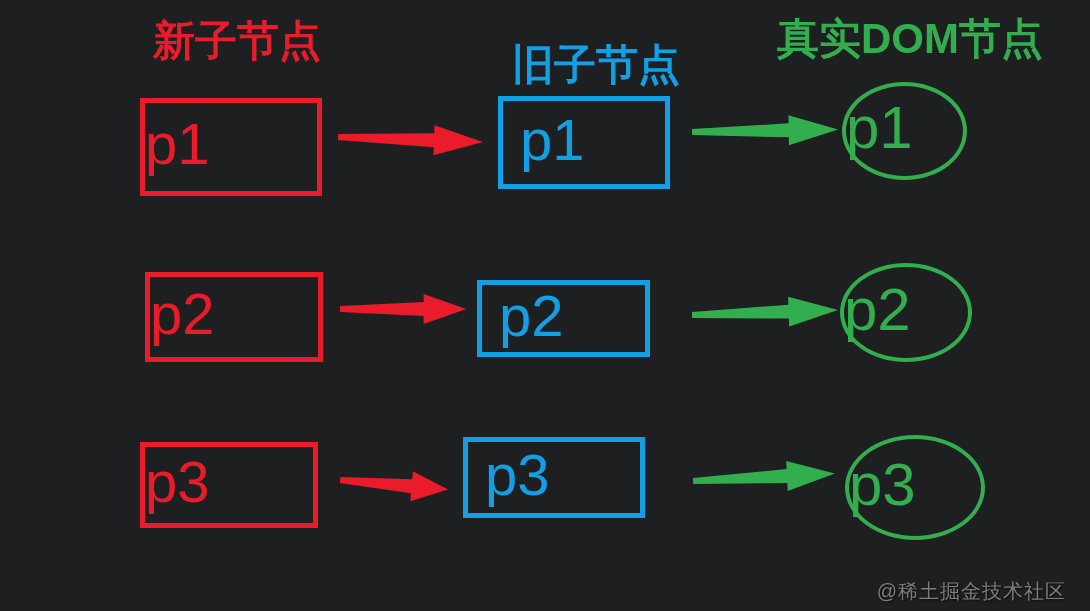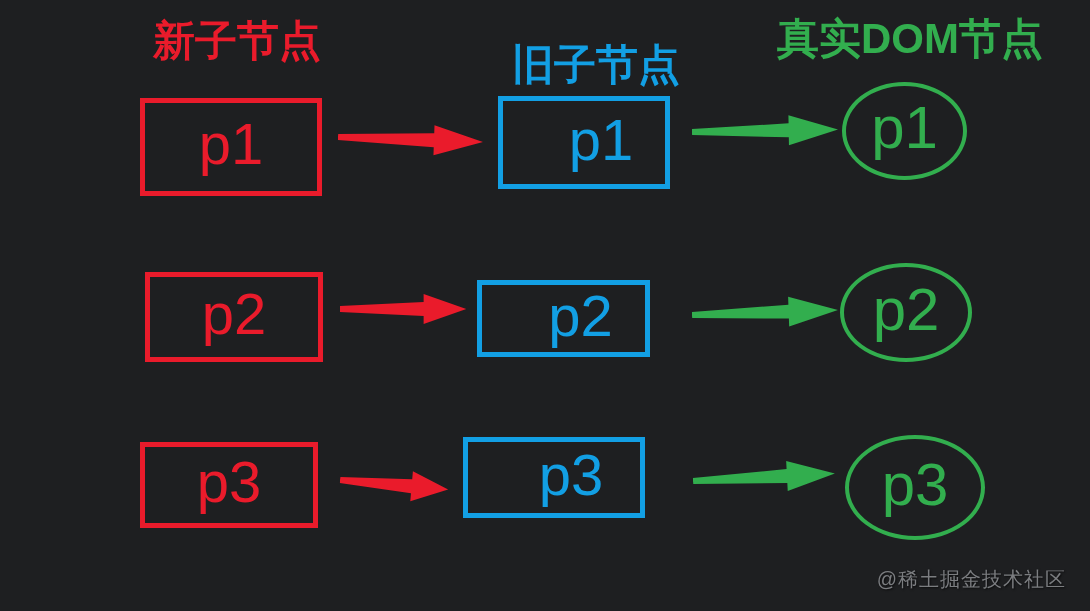--- a/index.html
+++ b/index.html
@@ -20,39 +20,38 @@
     font-weight: 600;
     text-align: center;
     white-space: nowrap;
     line-height: 46px;
   }
   .node {
     position: absolute;
     box-sizing: border-box;
     display: flex;
     align-items: center;
-    justify-content: center;
   }
   .rect   { border: 5px solid; }
   .ellipse{ border: 4px solid; border-radius: 50%; }
   .node .label {
     font-size: 58px;
     line-height: 1;
     padding-bottom: 6px; 
   }
   .ellipse .label { font-size: 60px; }
   .shift-right .label { transform: translateX(17px); }
   .arrow {
     position: absolute;
     transform-origin: left center;
   }
   .watermark {
     position: absolute;
     right: 24px;
-    bottom: 18px;
+    bottom: 6px;
     font-size: 20px;
     letter-spacing: 1px;
     text-shadow: 1px 1px 2px rgba(0,0,0,0.65);
   }
 </style>
 </head>
 <body>
 
 <div class="canvas" style="background: rgb(30, 31, 33);">
 

